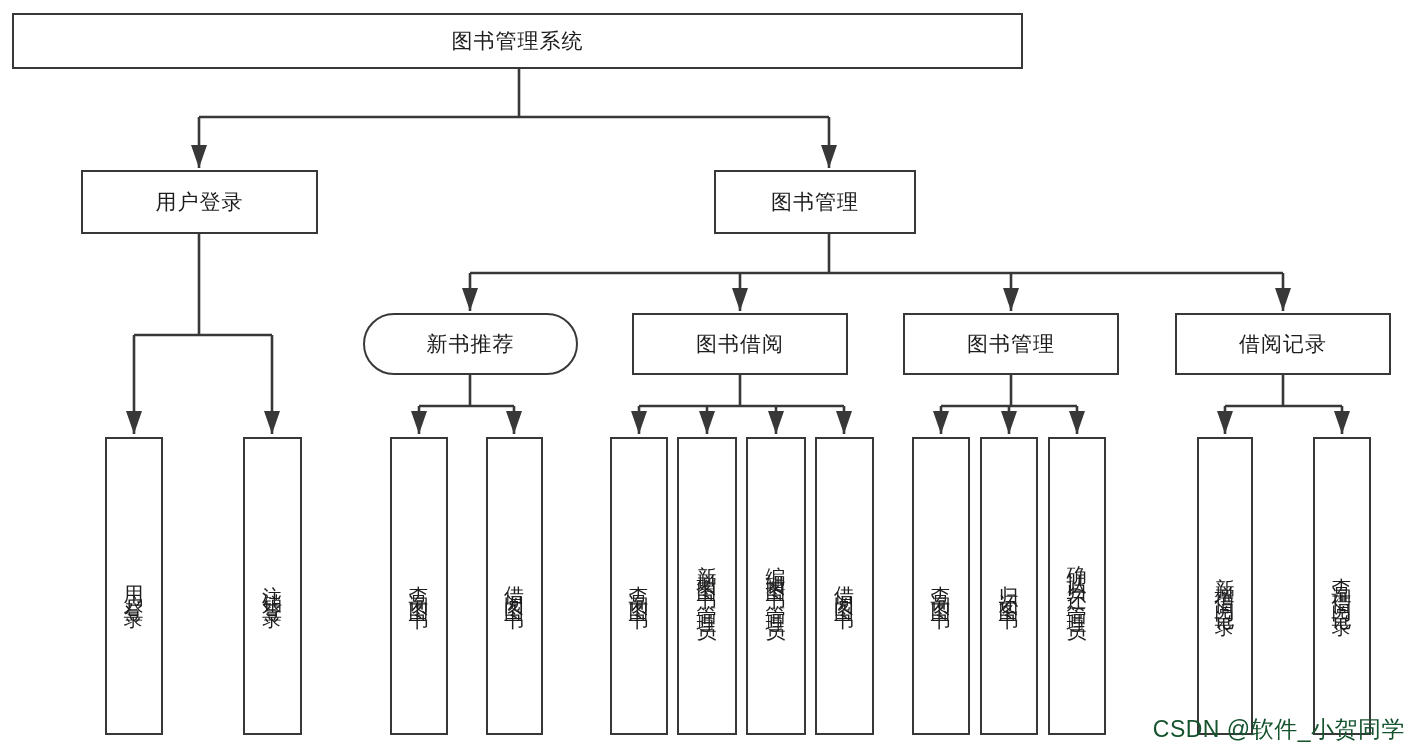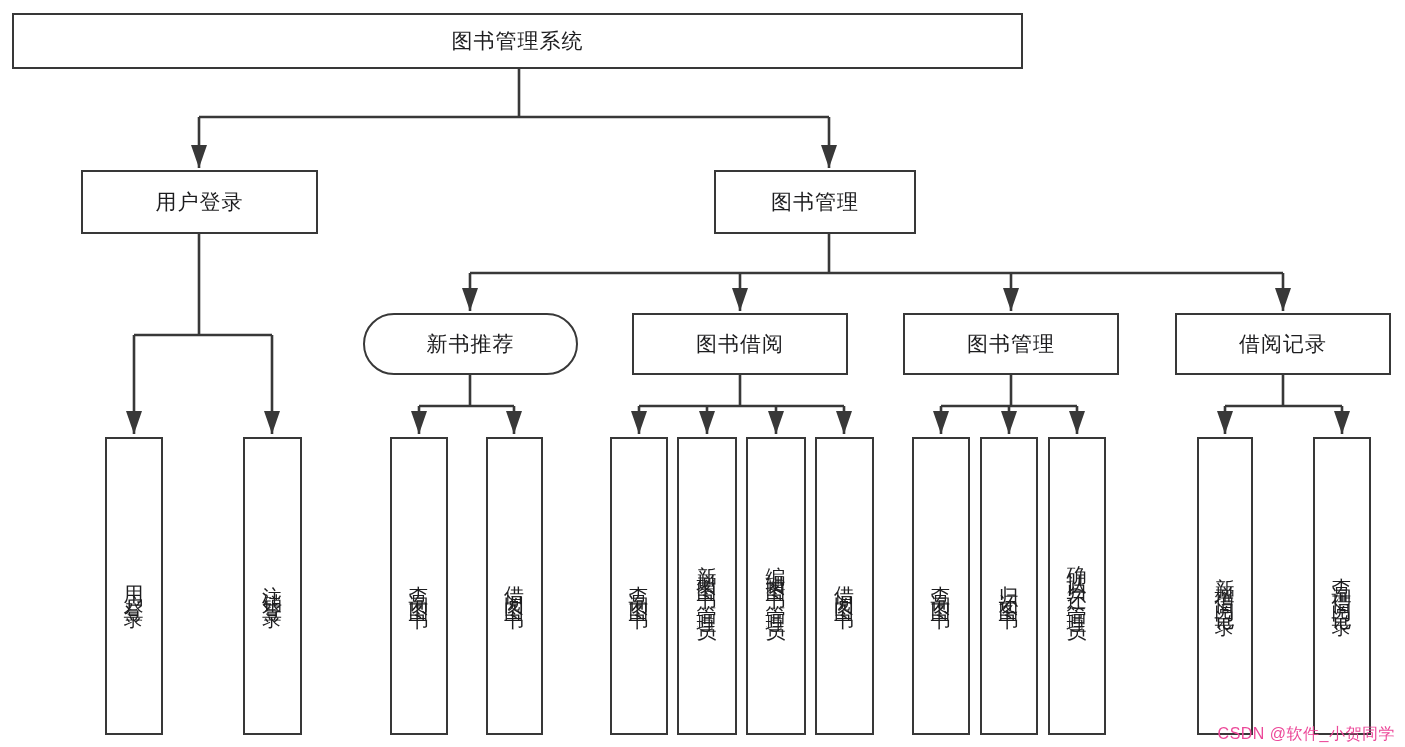--- a/index.html
+++ b/index.html
@@ -12,22 +12,22 @@
     position:absolute;box-sizing:border-box;background:#ffffff;
     border:2.5px solid #383838;color:#1d1d1f;
     display:flex;align-items:center;justify-content:center;
   }
   .hnode span{font-size:21px;letter-spacing:1px;white-space:nowrap;}
   .leaf span{
     writing-mode:vertical-rl;text-orientation:mixed;
     font-size:20px;line-height:1;letter-spacing:8px;white-space:nowrap;
   }
   .watermark{
-    position:absolute;right:10px;bottom:2px;
-    font-size:16px;color:#ec4899;letter-spacing:0.5px;white-space:nowrap;
+    position:absolute;right:0;bottom:2px;
+    font-size:23px;color:#14532d;letter-spacing:0.5px;white-space:nowrap;
   }
   
   #n-root{left:12px;top:13px;width:1011px;height:56px;}
   
   #n-user-login{left:81px;top:170px;width:237px;height:64px;}
   #n-book-mgmt{left:714px;top:170px;width:202px;height:64px;}
   
   #n-new-rec{left:363px;top:313px;width:215px;height:62px;border-radius:31px;}
   #n-book-borrow{left:632px;top:313px;width:216px;height:62px;justify-content:center;}
   #n-current{left:903px;top:313px;width:216px;height:62px;}

